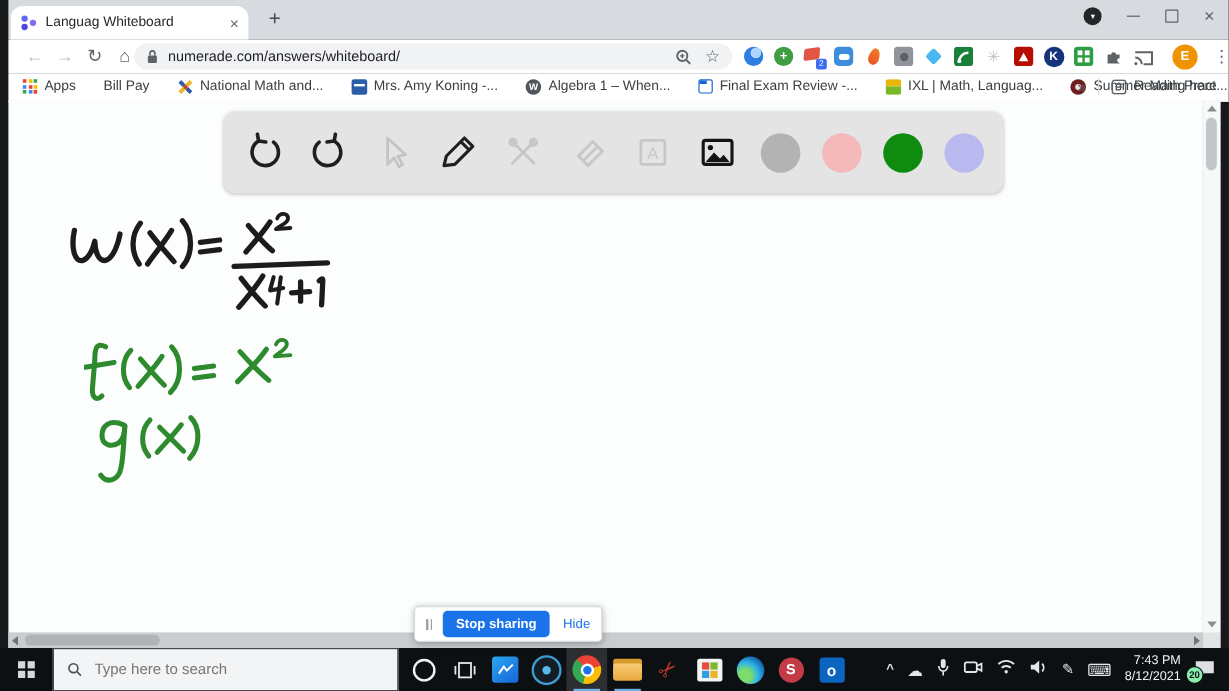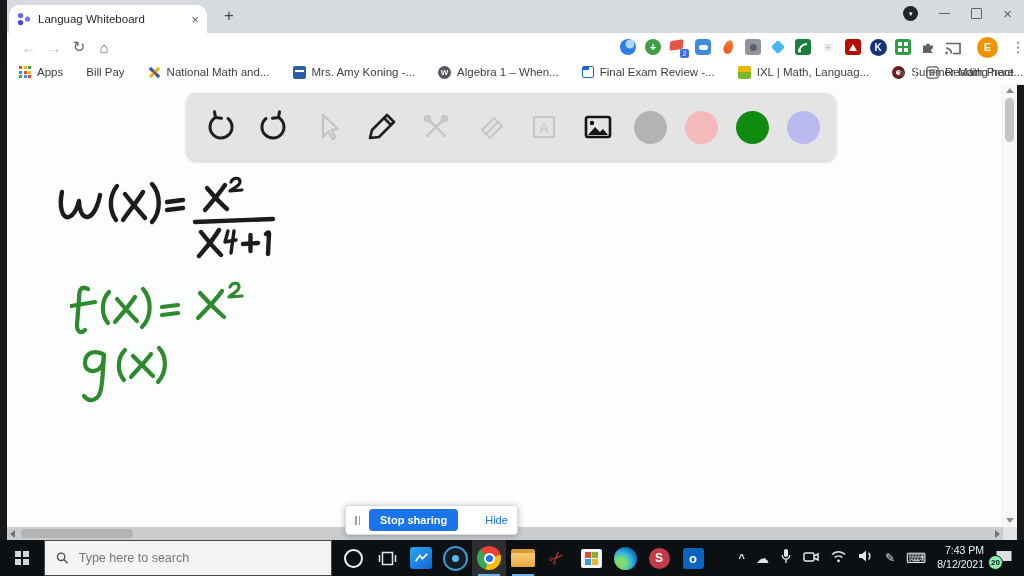--- a/index.html
+++ b/index.html
@@ -65,21 +65,21 @@
   .tri-left{border-top:4px solid transparent;border-bottom:4px solid transparent;border-right:5px solid #707274;}
   .tri-right{border-top:4px solid transparent;border-bottom:4px solid transparent;border-left:5px solid #707274;}
 
   
   .banner{position:absolute;left:338px;top:421px;height:28px;background:#fff;border:1px solid #d8dbde;
     border-radius:4px;box-shadow:0 1px 6px rgba(0,0,0,.28);display:flex;align-items:center;gap:9px;
     padding:0 9px;z-index:6;}
   .dragbars{display:flex;gap:2px;} .dragbars i{display:block;width:1.5px;height:9px;background:#9aa0a6;}
   .banner-msg{font-size:11px;color:#3c4043;white-space:nowrap;}
   .stop-btn{font-size:11px;font-weight:bold;color:#fff;padding:5px 11px;border-radius:4px;white-space:nowrap;}
-  .hide-link{font-size:11px;color:#1a73e8;margin-left:18px;}
+  .hide-link{font-size:11px;color:#1a73e8;margin-left:2px;}
 
   
   .taskbar{position:absolute;left:0;top:540px;width:1024px;height:36px;background:#0d1013;display:flex;align-items:center;}
   .start{width:44px;height:36px;}
   .winlogo{display:grid;grid-template-columns:6px 6px;grid-template-rows:6px 6px;gap:1.5px;}
   .winlogo i{background:#d3d8db;display:block;}
   .tsearch{width:288px;height:36px;background:#f3f4f5;display:flex;align-items:center;gap:8px;
     padding:0 11px;box-sizing:border-box;border:1px solid #46494c;}
   .tsearch input{border:0;outline:0;background:transparent;font-size:12.5px;color:#3b4045;width:100%;
     font-family:"Liberation Sans",sans-serif;}
@@ -130,20 +130,33 @@
       <span class="wc-close">×</span>
     </div>
   </div>
 
   <div class="navbar">
     <span class="nav-ic ctr dis" style="left:10px">←</span>
     <span class="nav-ic ctr dis" style="left:35px">→</span>
     <span class="nav-ic ctr en" style="left:60px">↻</span>
     <span class="nav-ic ctr en" style="left:85px">⌂</span>
 
+    <div class="omnibox">
+      <svg width="10" height="13" viewBox="0 0 12 15">
+        <rect x="1.5" y="6" width="9" height="7.5" rx="1.2" fill="#5f6368"></rect>
+        <path d="M3.5 6 V4.2 a2.5 2.8 0 0 1 5 0 V6" fill="none" stroke="#5f6368" stroke-width="1.6"></path>
+      </svg>
+      <span class="url">numerade.com/answers/whiteboard/</span>
+      <svg class="omni-ic" width="15" height="15" viewBox="0 0 16 16">
+        <circle cx="7" cy="7" r="4.5" fill="none" stroke="#5f6368" stroke-width="1.7"></circle>
+        <line x1="10.5" y1="10.5" x2="14" y2="14" stroke="#5f6368" stroke-width="1.7"></line>
+        <path d="M7 5 v4 M5 7 h4" stroke="#5f6368" stroke-width="1.3"></path>
+      </svg>
+      <span class="omni-ic" style="font-size:14px">☆</span>
+    </div>
 
     <div class="extrow">
       <span class="ext ctr">
         <span class="circ" style="width:16px;height:16px;background:radial-gradient(circle at 62% 32%,#aed6ff 0 28%,#2e7de0 32%)"></span>
         </span>
       <span class="ext ctr">
         <span class="circ ctr" style="width:16px;height:16px;background:#3f9d42;color:#fff;font-size:11px;font-weight:bold">+</span>
         </span>
       <span class="ext">
         <span style="position:absolute;left:1px;top:2px;width:13px;height:10px;background:#e25544;border-radius:2px;transform:skew(-12deg) rotate(-8deg);display:block"></span>

